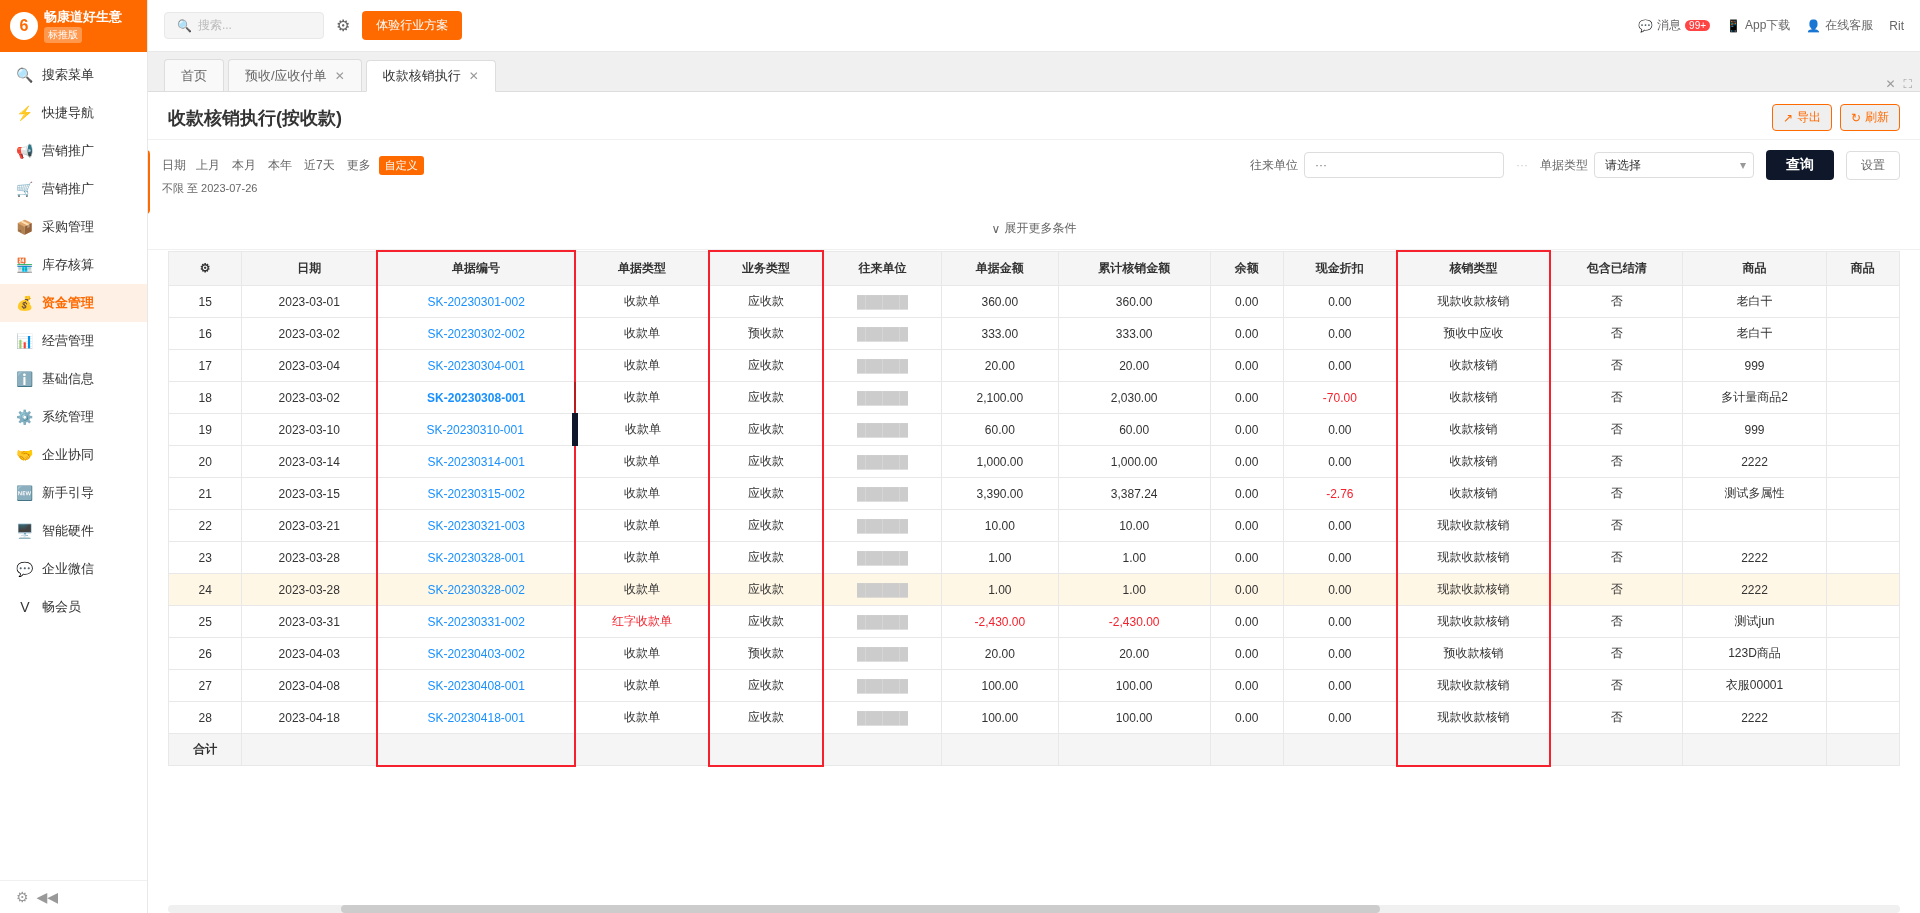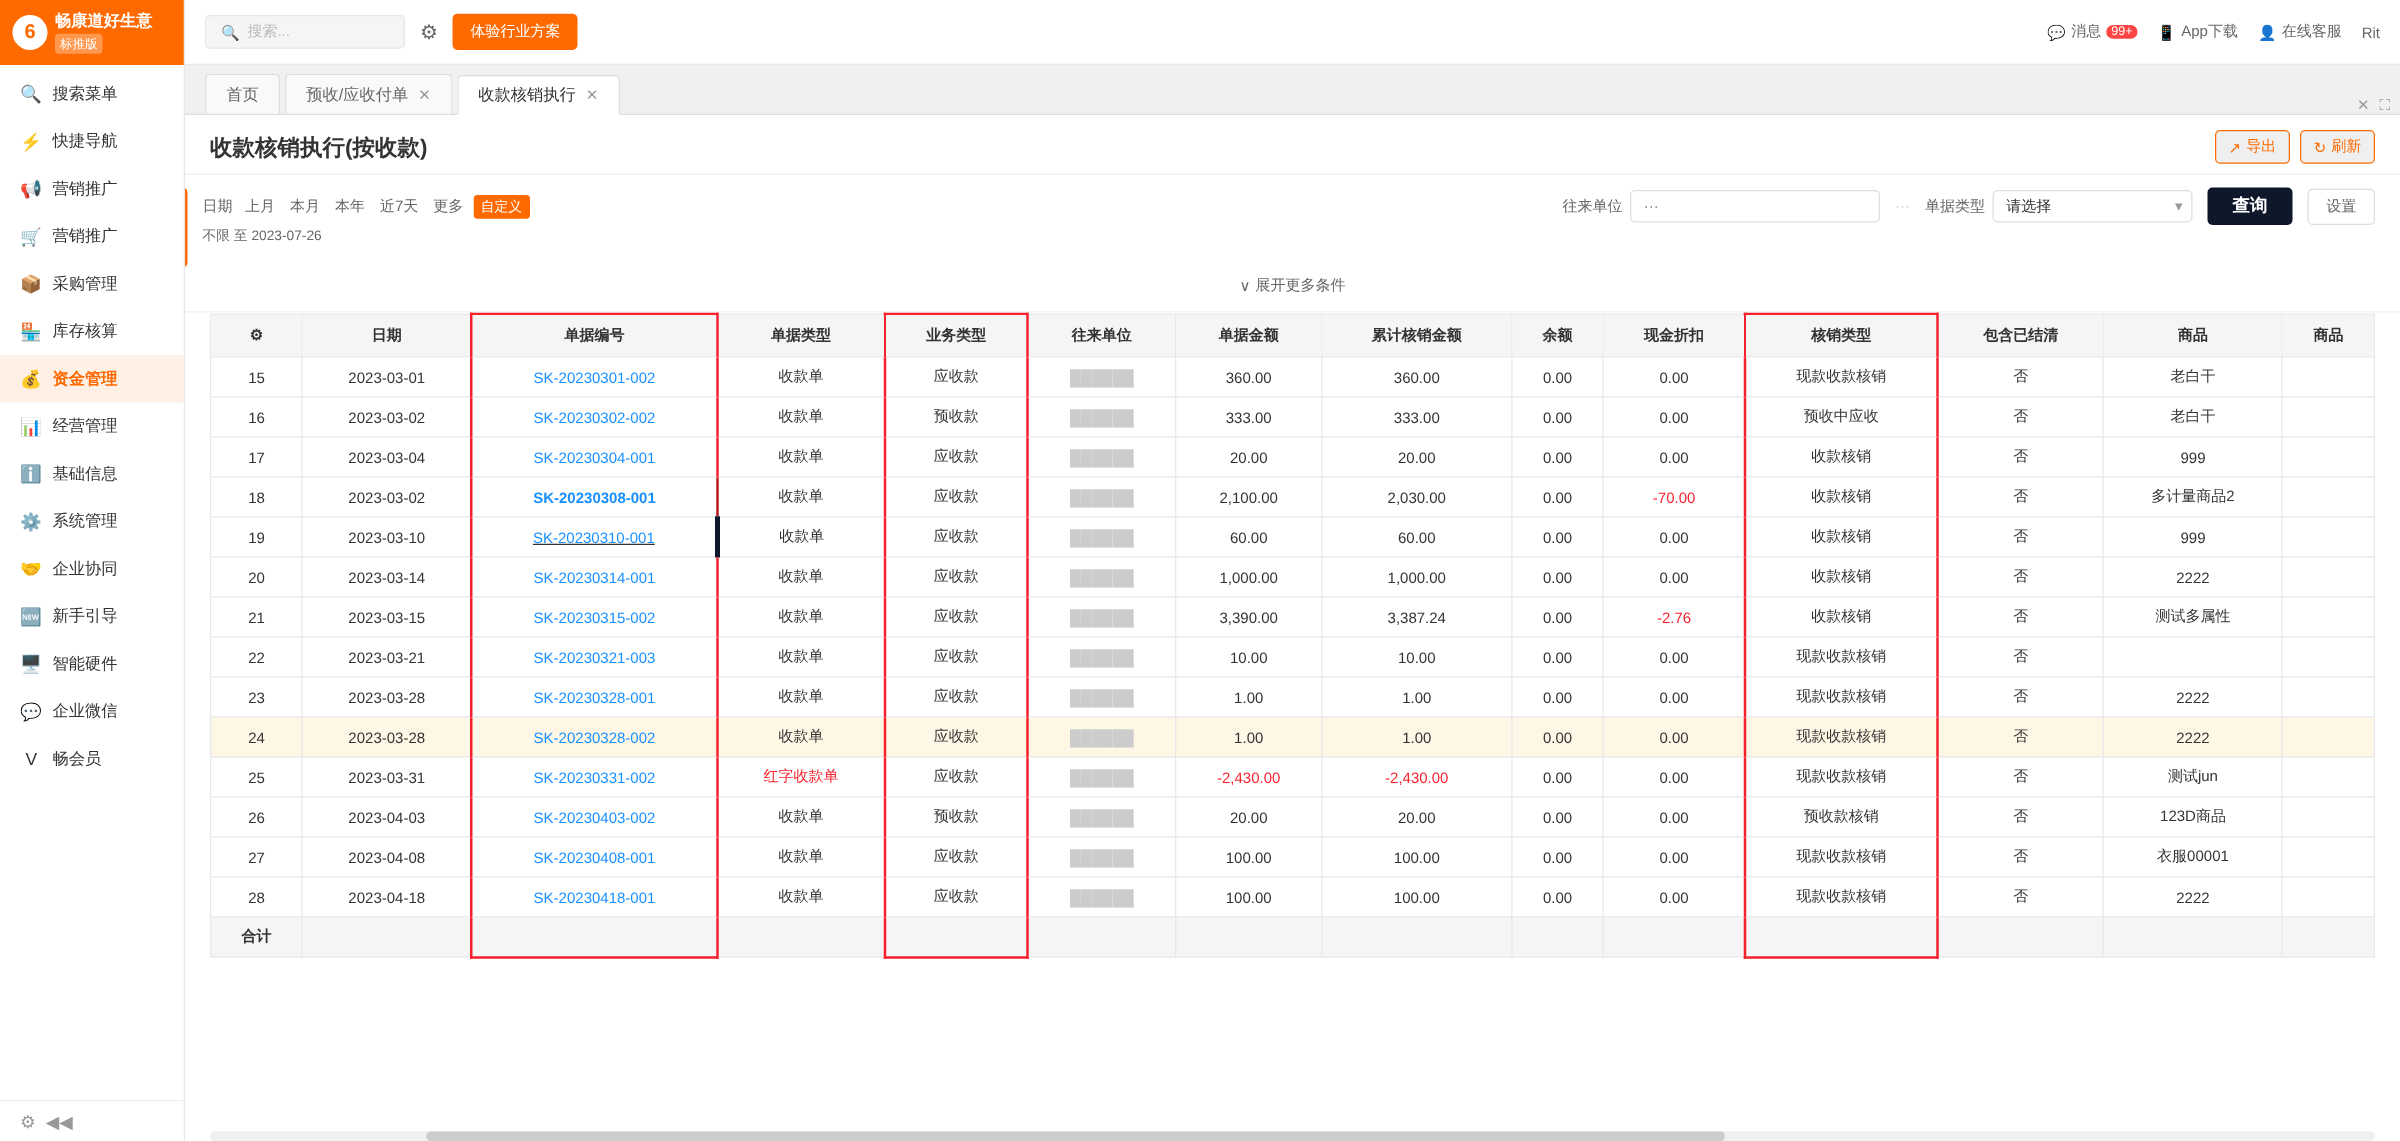--- a/index.html
+++ b/index.html
@@ -366,21 +366,21 @@
     <td>0.00</td>
     <td style="color:#f5222d;">-70.00</td>
     <td style="border-left:2px solid #f5222d; border-right:2px solid #f5222d;">收款核销</td>
     <td>否</td>
     <td>多计量商品2</td>
     <td></td>
   </tr>
             <tr>
     <td>19</td>
     <td>2023-03-10</td>
-    <td style="border-left:2px solid #f5222d; border-right:4px solid #0f172a;text-decoration:underline;">
+    <td style="border-left:2px solid #f5222d; border-right:6px solid #0f172a;">
       <a class="link-text">SK-20230310-001</a>
     </td>
     <td style="">收款单</td>
     <td style="border-left:2px solid #f5222d; border-right:2px solid #f5222d;">应收款</td>
     <td style="color:#ccc;">██████</td>
     <td style="">60.00</td>
     <td style="">60.00</td>
     <td>0.00</td>
     <td style="">0.00</td>
     <td style="border-left:2px solid #f5222d; border-right:2px solid #f5222d;">收款核销</td>

